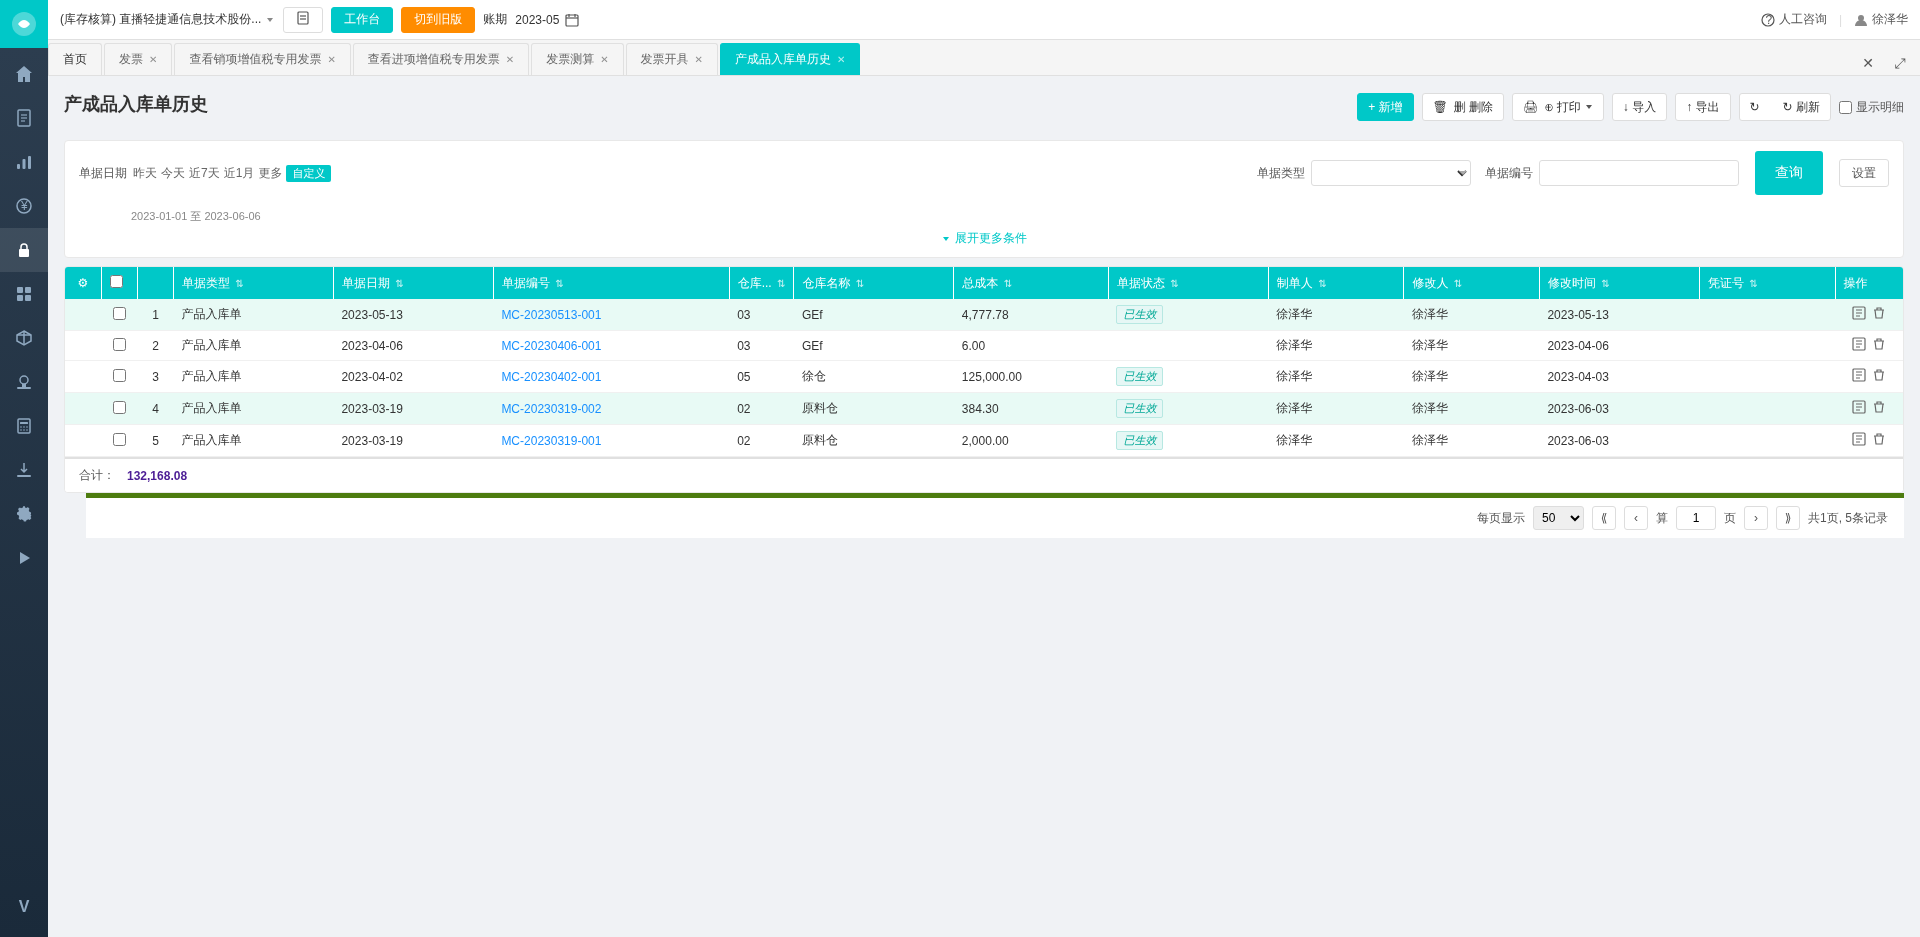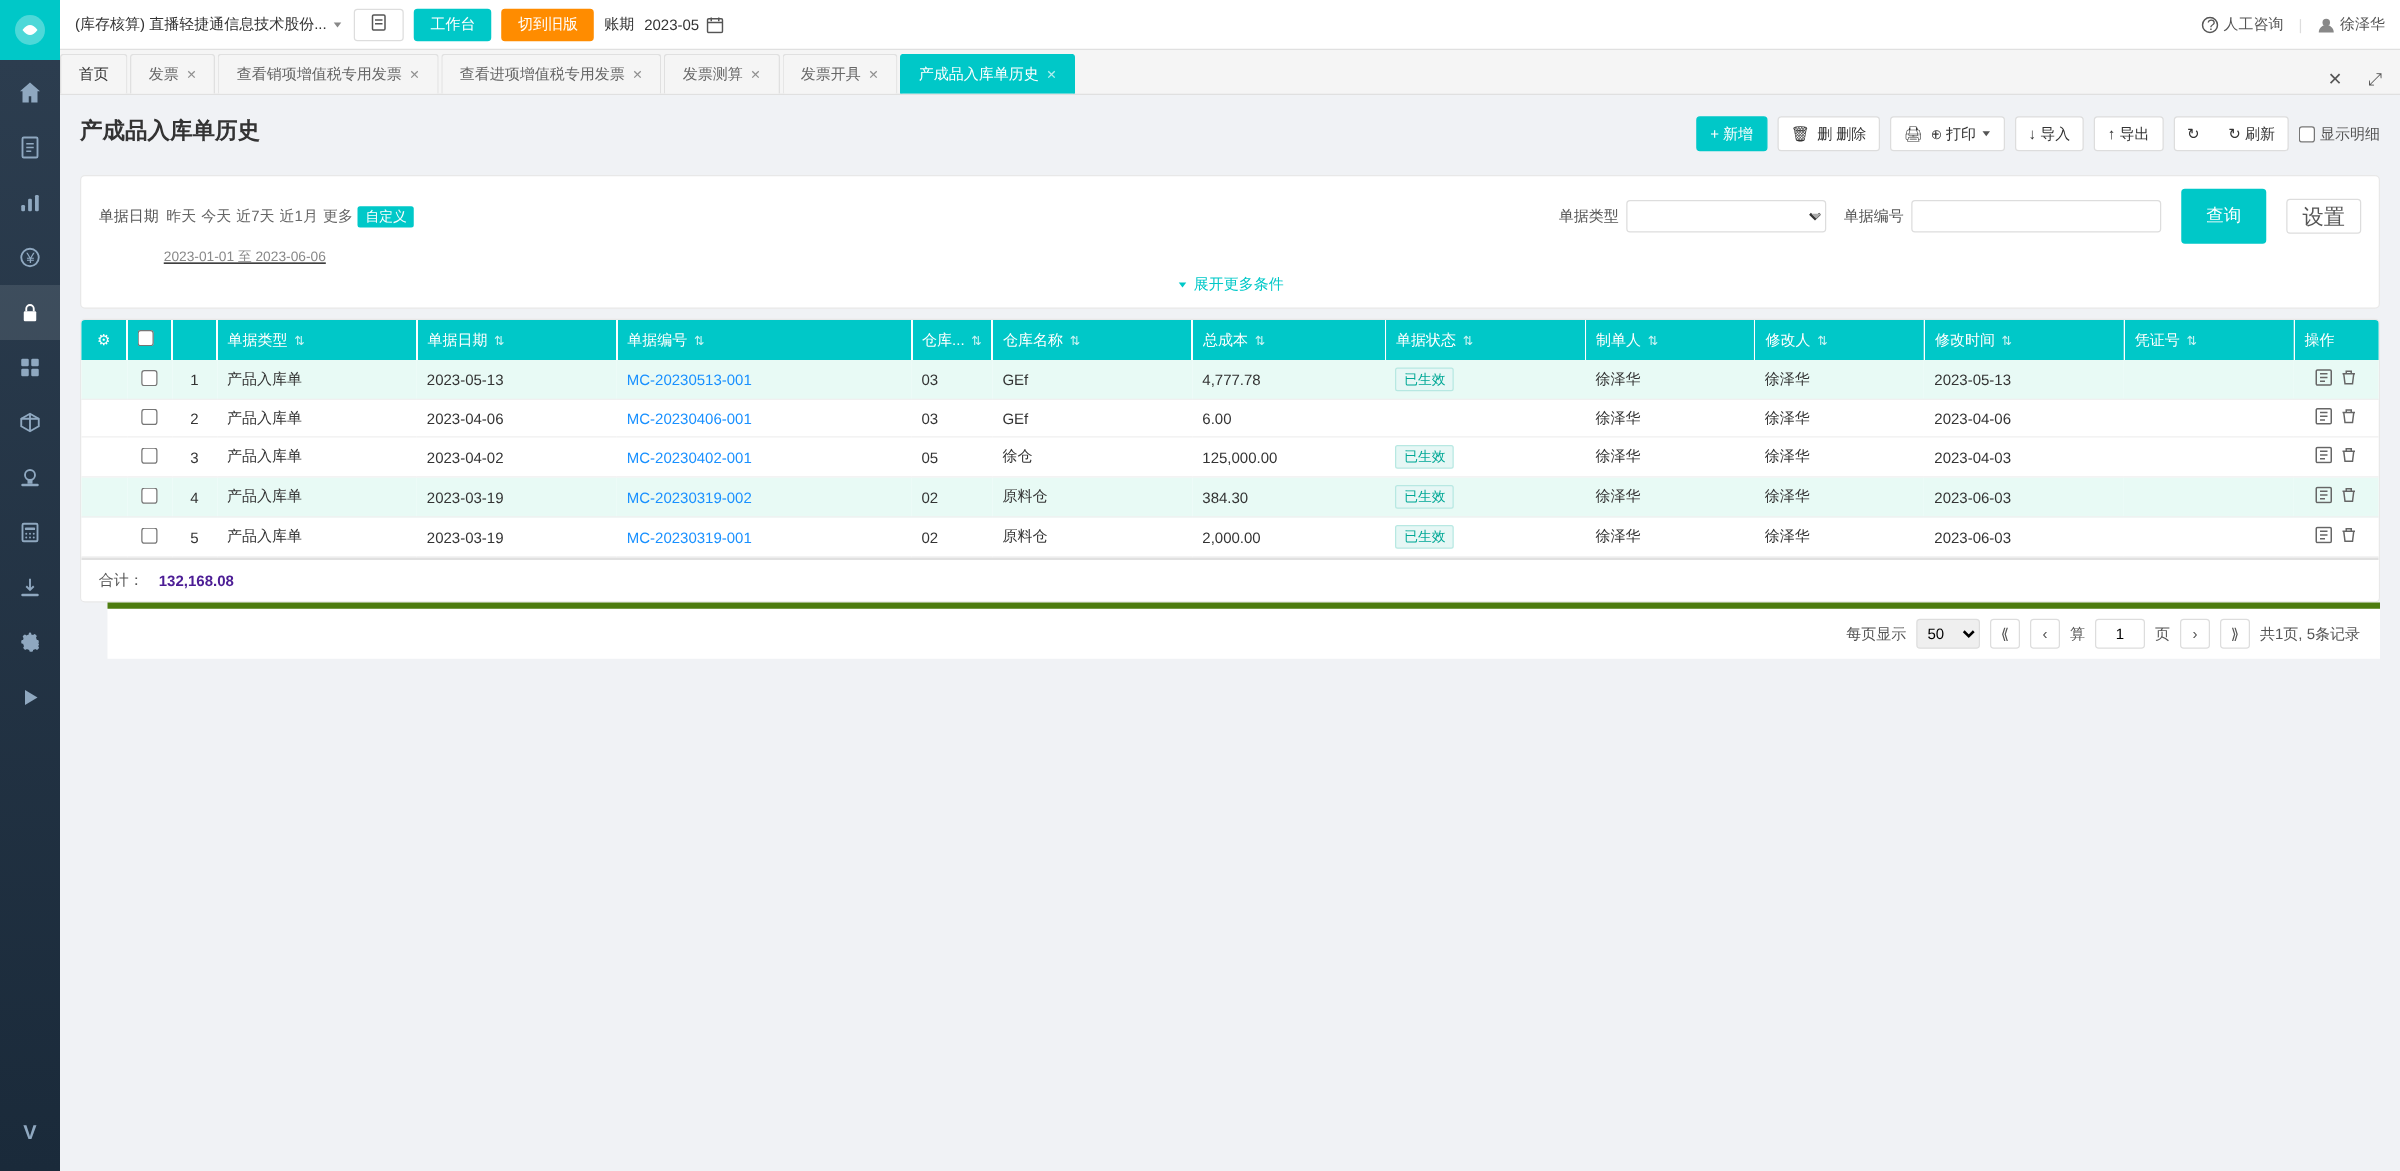--- a/index.html
+++ b/index.html
@@ -56,34 +56,34 @@
     .filter-date-link { color: #666; cursor: pointer; font-size: 12px; }
     .filter-date-custom { background: #00c8c8; color: #fff; padding: 1px 6px; border-radius: 2px; cursor: pointer; font-size: 11px; }
     .filter-date-range { color: #888; font-size: 11px; margin-top: 2px; }
     .filter-input { height: 26px; border: 1px solid #ddd; border-radius: 3px; padding: 0 8px; font-size: 12px; color: #333; outline: none; }
     .filter-select { height: 26px; border: 1px solid #ddd; border-radius: 3px; padding: 0 6px; font-size: 12px; color: #333; outline: none; background: #fff; min-width: 160px; }
     .filter-expand { display: flex; align-items: center; gap: 4px; color: #00c8c8; cursor: pointer; font-size: 12px; }
     .filter-expand-row { display: flex; justify-content: center; margin-top: 6px; }
 
     
     .search-btn { height: 44px; padding: 0 20px; background: #00c8c8; color: #fff; border: none; border-radius: 3px; cursor: pointer; font-size: 13px; display: flex; flex-direction: column; align-items: center; justify-content: center; gap: 2px; }
-    .set-btn { height: 28px; padding: 0 12px; background: #fff; color: #555; border: 1px solid #ddd; border-radius: 3px; cursor: pointer; font-size: 17px; }
+    .set-btn { height: 28px; padding: 0 12px; background: #fff; color: #555; border: 1px solid #ddd; border-radius: 3px; cursor: pointer; font-size: 12px; }
 
     
     .table-container { background: #fff; border: 1px solid #e8e8e8; border-radius: 4px; overflow: hidden; }
     .data-table { width: 100%; border-collapse: collapse; }
     .data-table thead tr { background: #00c8c8; color: #fff; }
     .data-table thead th { padding: 6px 8px; text-align: left; font-weight: normal; font-size: 12px; white-space: nowrap; border-right: 1px solid rgba(255,255,255,0.2); position: relative; }
     .data-table thead th:last-child { border-right: none; }
     .data-table thead th .sort-icon { margin-left: 2px; opacity: 0.8; font-size: 10px; }
     .data-table tbody tr { border-bottom: 1px solid #f0f0f0; }
     .data-table tbody tr.highlighted { background: #e8faf5; }
     .data-table tbody td { padding: 6px 8px; color: #333; font-size: 12px; white-space: nowrap; }
     .data-table tbody td.link { color: #1890ff; cursor: pointer; }
-    .status-badge { display: inline-block; padding: 1px 6px; border-radius: 2px; font-size: 11px; }
+    .status-badge { display: inline-block; padding: 1px 6px; border-radius: 2px; font-size: 11px; font-style: italic; }
     .status-active { background: #e6f7f5; color: #00a896; border: 1px solid #b7e8e2; }
     .row-num { color: #888; text-align: center; }
     .col-setting { width: 36px; text-align: center; }
     .col-checkbox { width: 36px; text-align: center; }
     .col-action { width: 68px; text-align: center; }
     .action-icons { display: flex; gap: 6px; justify-content: center; }
     .action-icon { cursor: pointer; color: #666; font-size: 14px; }
     .settings-icon { width: 20px; height: 20px; display: flex; align-items: center; justify-content: center; cursor: pointer; color: #fff; }
     .checkbox-header { accent-color: #00c8c8; }
 
@@ -343,21 +343,21 @@
           <span class="filter-label">单据编号</span>
           <input class="filter-input" type="text" style="width: 200px;">
         </div>
         <div style="display:flex; flex-direction: column; gap: 4px;">
           <button class="search-btn">
             <span style="font-size:14px;">查询</span>
           </button>
         </div>
         <button class="set-btn">设置</button>
       </div>
-      <div class="filter-row" style="margin-top: 1px; text-decoration: underline;">
+      <div class="filter-row" style="margin-top: 12px;">
         <span class="filter-date-range" style="margin-left: 52px;">2023-01-01 至 2023-06-06</span>
       </div>
       <div class="filter-expand-row">
         <div class="filter-expand">
           <svg width="10" height="10" viewBox="0 0 10 10" fill="#00c8c8">
               <path d="M2 3l3 4 3-4H2z"></path>
             </svg>
           <span>展开更多条件</span>
         </div>
       </div>

